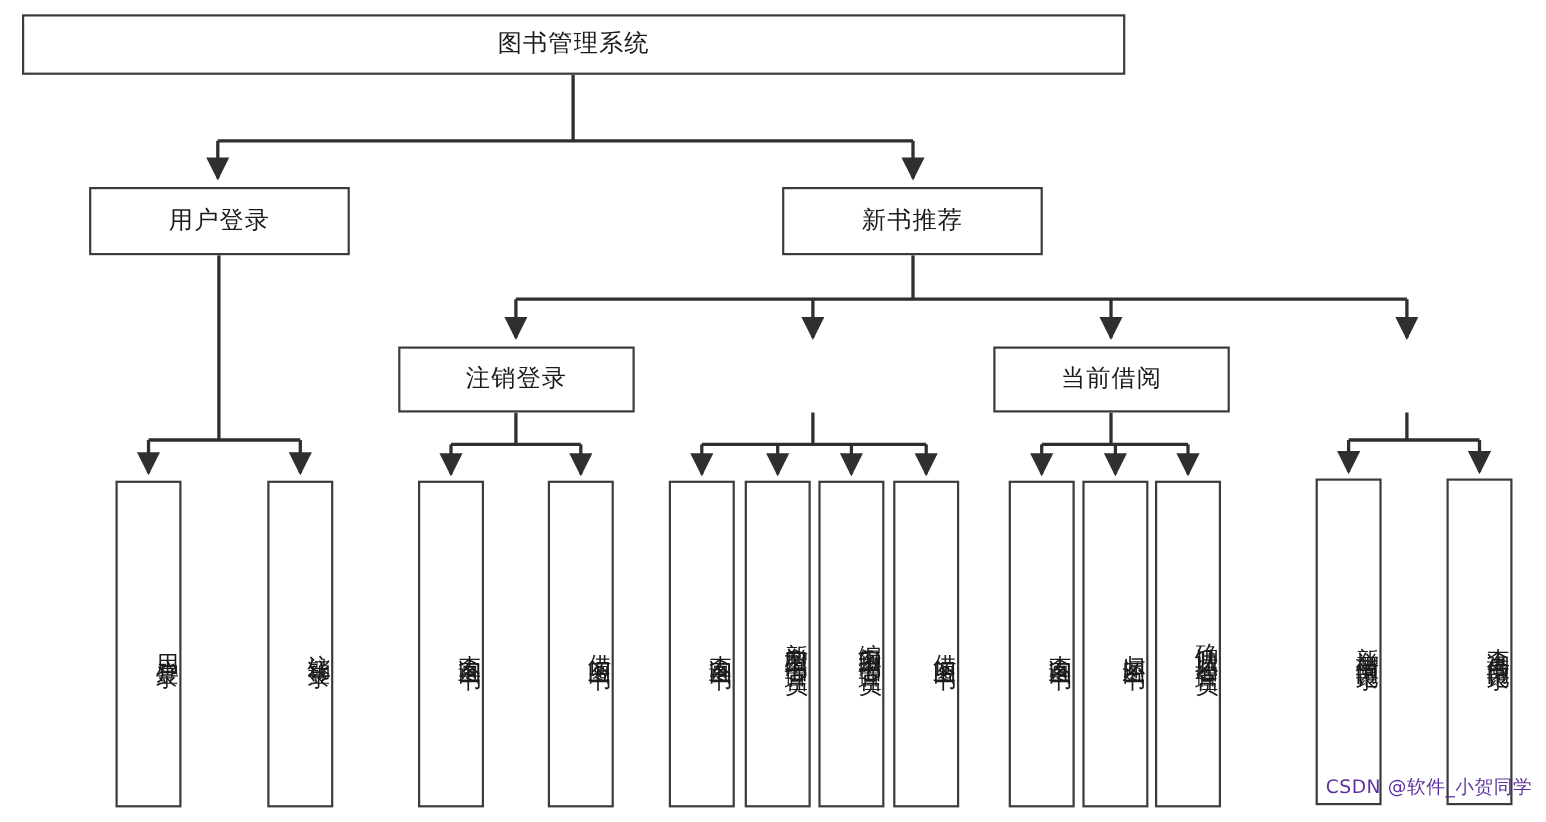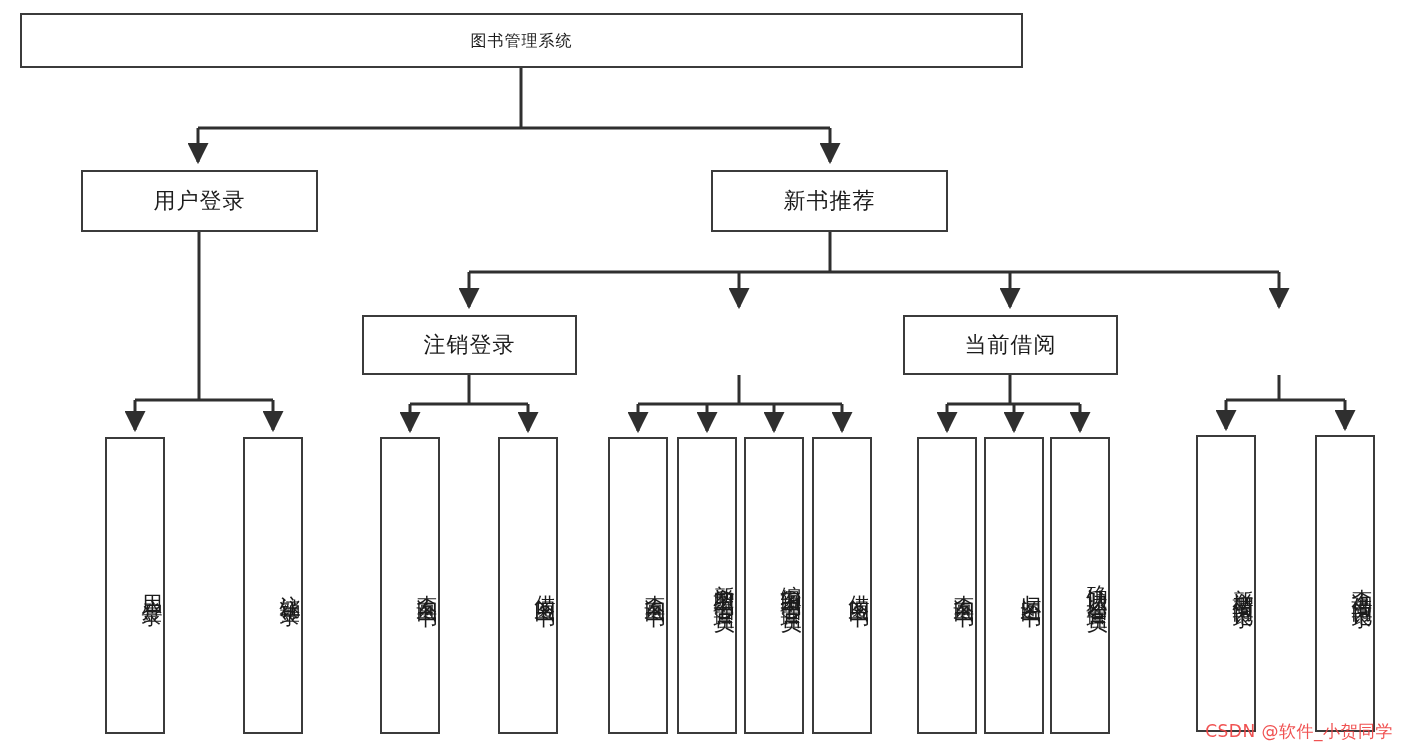--- a/index.html
+++ b/index.html
@@ -33,42 +33,42 @@
     justify-content:center;
     color:#1b1b1b;
     z-index:2;
   }
   .node.horiz{
     font-size:22px;
     letter-spacing:1px;
     line-height:1.2;
   }
   .node.root{
-    font-size:16px;
+    font-size:22px;
   }
   .node.vert{
     writing-mode:vertical-rl;
     text-orientation:upright;
     font-size:21px;
     letter-spacing:4px;
     line-height:1.1;
     padding:6px 0;
     align-items:flex-start;
     justify-content:center;
   }
   .node.vert .vtxt{
     display:block;
     text-align:center;
   }
   .watermark{
     position:absolute;
     right:12px;
-    bottom:4px;
+    bottom:20px;
     font-size:17px;
-    color:#ef4444;
+    color:#4c1d95;
     opacity:.92;
     z-index:3;
     white-space:nowrap;
     letter-spacing:.5px;
     text-align:center;
   }
 </style>
 </head>
 <body>
 

